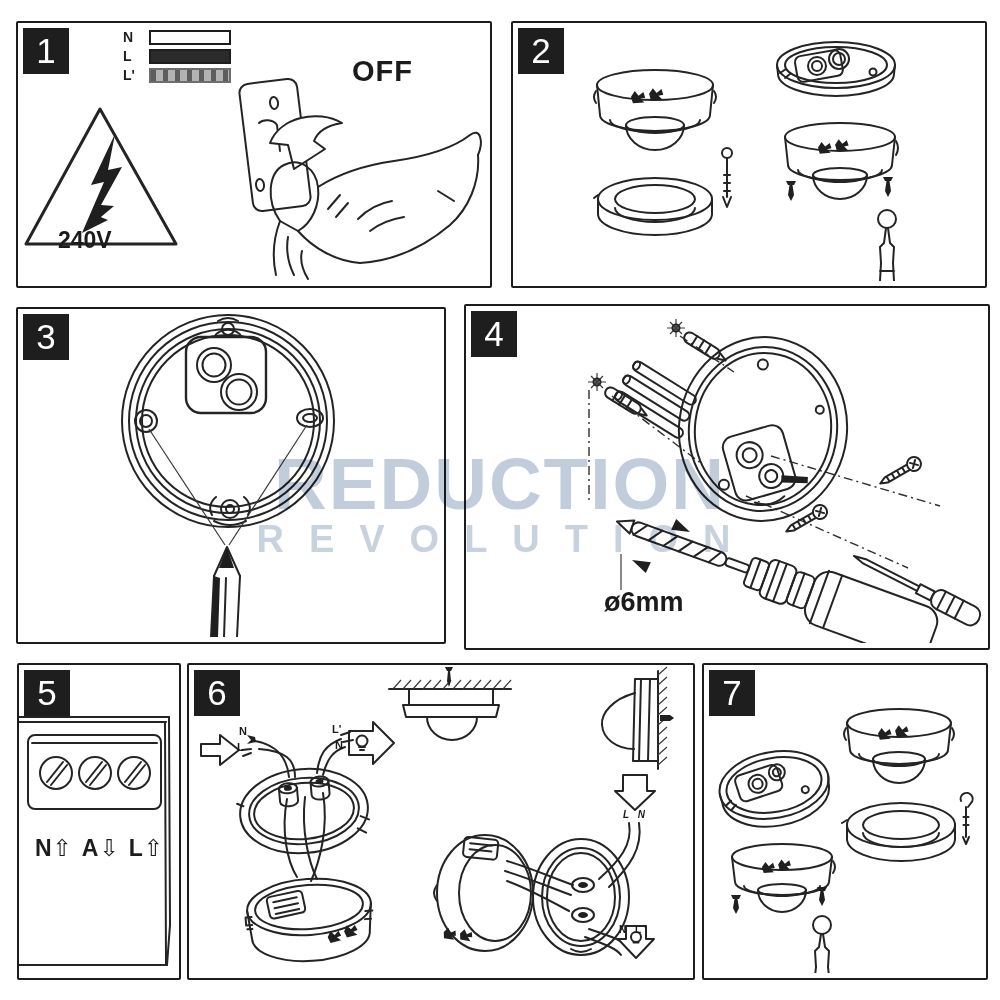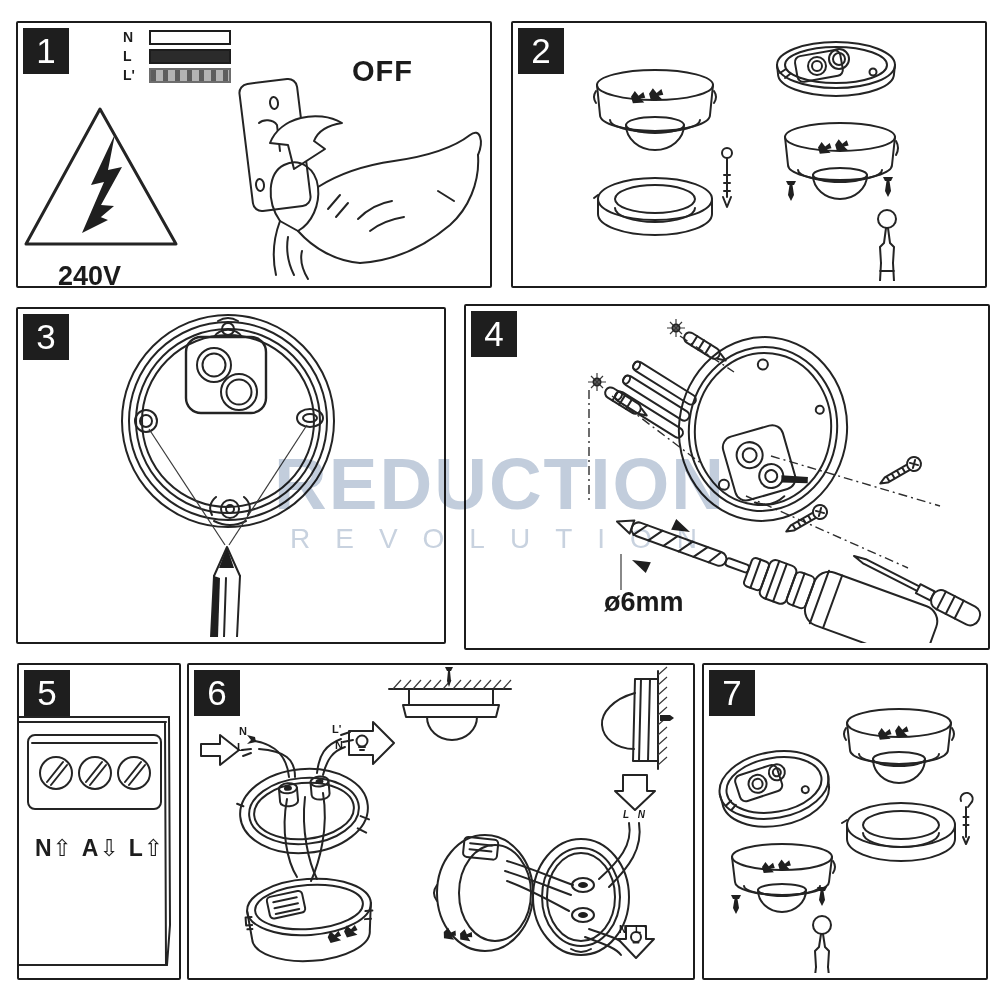--- a/index.html
+++ b/index.html
@@ -25,21 +25,21 @@
     background-image:repeating-linear-gradient(90deg,rgba(35,35,35,.6) 0 5px,rgba(35,35,35,0) 5px 12px);}
   
   .terminals{position:absolute;left:0;right:0;top:170px;display:flex;justify-content:center;gap:10px;z-index:2;}
   .term{display:flex;align-items:flex-start;}
   .term b{font-size:23px;}
   .term .arr{font-family:"DejaVu Sans",sans-serif;font-size:23px;font-weight:400;margin-left:1px;}
   
   .watermark{position:absolute;left:0;width:1000px;top:447px;text-align:center;z-index:5;
              pointer-events:none;mix-blend-mode:multiply;}
   .wm1{font-size:73px;font-weight:bold;letter-spacing:2px;color:#c2cddc;line-height:1;}
-  .wm2{font-size:28px;font-weight:400;letter-spacing:25px;color:#c8d2df;margin-top:5px;text-indent:12px;line-height:1;}
+  .wm2{font-size:38px;font-weight:700;letter-spacing:25px;color:#c8d2df;text-indent:12px;line-height:1;}
   .s10{font-size:10px;} .s11{font-size:11px;}
 </style>
 </head>
 <body>
 
 <div class="sheet">
 
   <div class="panel" style="left:16px;top:21px;width:472px;height:263px;">
     <div class="badge">1</div>
 
@@ -50,21 +50,21 @@
     <div class="legend-row" style="left:105px;top:25px;">
       <span class="legend-label">L</span>
       <span class="bar solid"></span>
     </div>
     <div class="legend-row" style="left:105px;top:44px;">
       <span class="legend-label">L'</span>
       <span class="bar hatched"></span>
     </div>
 
     <span class="lbl" style="left:334px;top:32px;font-size:29px;letter-spacing:1px;">OFF</span>
-    <span class="lbl" style="left:40px;top:238px;font-size:27px;">240V</span>
+    <span class="lbl" style="left:40px;top:204px;font-size:23px;">240V</span>
 
     <svg width="467" height="258" viewBox="0 0 467 258">
 
       <g>
         <path class="ln3" stroke-width="4" d="M82 86 L158 221 L8 221 Z"></path>
         <path class="fl" d="M97 111 L73 162 L86 159 L64 210 L96 183 L83 182 L104 144 L90 147 Z M64 210 L90 197 L75 191 Z"></path>
       </g>
 
       <g>
         <rect class="ln" x="228" y="58" width="58" height="128" rx="9" transform="rotate(-7 257 122)"></rect>

